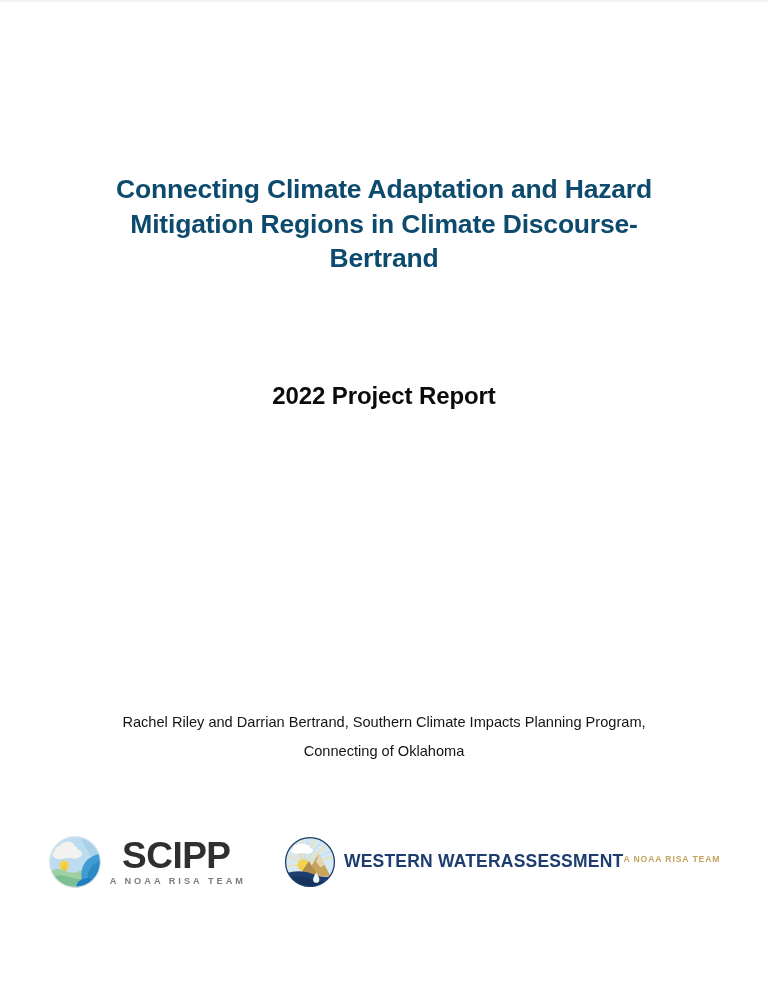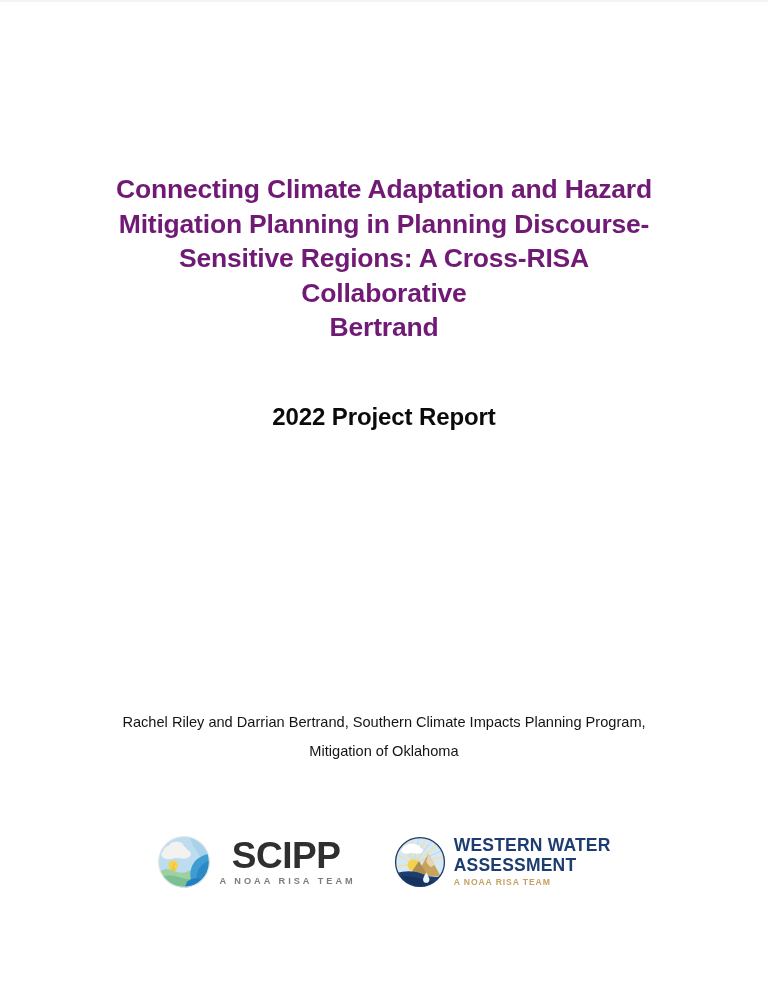--- a/index.html
+++ b/index.html
@@ -39,26 +39,26 @@
     width: 576px;
     text-align: center;
   }
   .doc-title {
     margin: 0;
     font-family: "Liberation Sans", sans-serif;
     font-size: 26.5px;
     font-weight: bold;
     line-height: 34.5px;
     letter-spacing: -0.2px;
-    color: #701a75;
+    color: #0c4a6e;
   }
 
   .subtitle-block {
     position: absolute;
-    top: 402px;
+    top: 381px;
     left: 96px;
     width: 576px;
     text-align: center;
   }
   .doc-subtitle {
     margin: 0;
     font-size: 24px;
     font-weight: bold;
     line-height: 30px;
     letter-spacing: -0.1px;
@@ -129,21 +129,21 @@
 
   
   .wwa-logo .emblem {
     width: 52px;
     height: 52px;
     flex: 0 0 52px;
   }
   .wwa-words {
     margin-left: 8px;
     display: flex;
-    flex-direction: column;
+    flex-direction: row;
     align-items: flex-start;
   }
   .wwa-name {
     font-size: 17.5px;
     font-weight: bold;
     letter-spacing: 0.2px;
     line-height: 19.5px;
     color: #1d3d70;
   }
   .wwa-tag {
@@ -157,32 +157,31 @@
 </style>
 </head>
 <body>
 
 <div class="page">
 
   <div class="page-top-edge"></div>
 
   <div class="title-block">
     <div class="doc-title">Connecting Climate Adaptation and Hazard</div>
-    <div class="doc-title">Mitigation Planning in Planning Discourse-</div>
-    <div class="doc-title">Sensitive Regions: A Cross-RISA Collaborative</div>
+    <div class="doc-title">Mitigation Regions in Climate Discourse-</div>
     <div class="doc-title">Bertrand</div>
   </div>
 
   <div class="subtitle-block">
     <div class="doc-subtitle">2022 Project Report</div>
   </div>
 
   <div class="authors-block">
     <div class="author-line">Rachel Riley and Darrian Bertrand, Southern Climate Impacts Planning Program,</div>
-    <div class="author-line">Mitigation of Oklahoma</div>
+    <div class="author-line">Connecting of Oklahoma</div>
   </div>
 
   <div class="logo-row">
 
     <div class="logo scipp-logo">
       <span class="emblem">
         <svg viewBox="0 0 100 100" width="54" height="54" aria-hidden="true">
           <defs>
             <clipPath id="scippClip">
                 <circle cx="50" cy="50" r="47"></circle>

